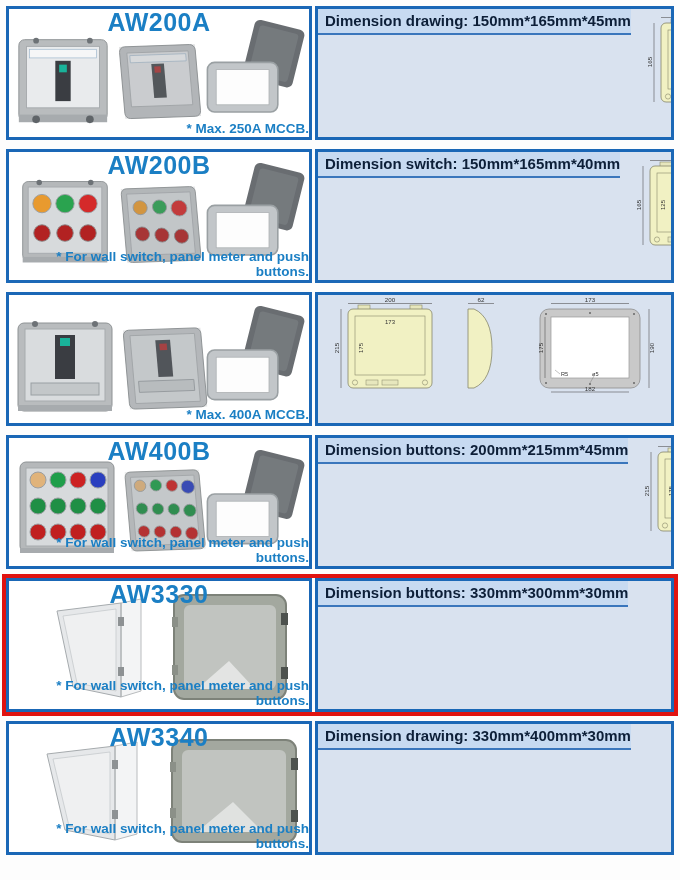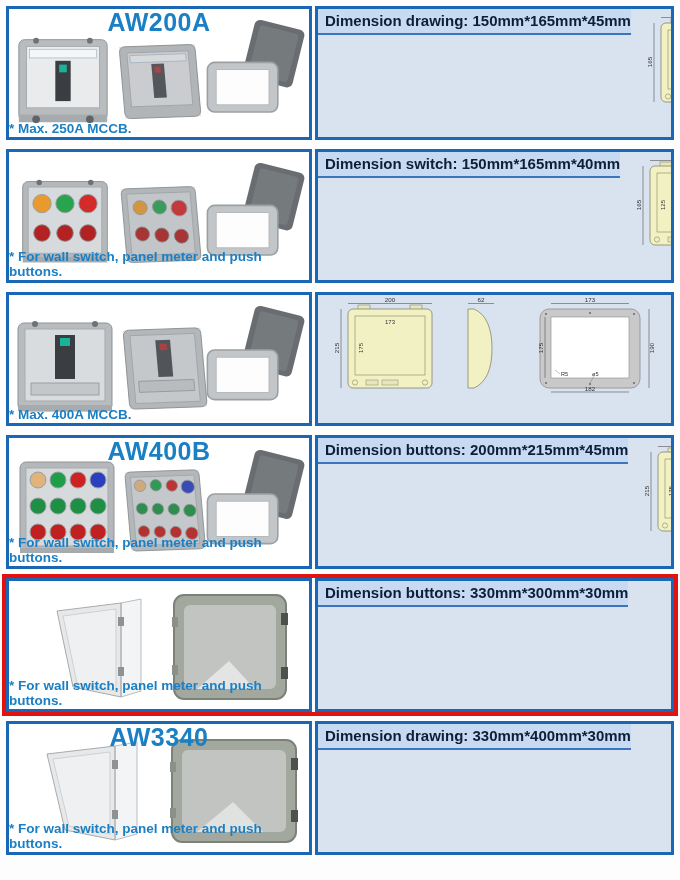--- a/index.html
+++ b/index.html
@@ -21,21 +21,21 @@
   .right-panel{
     flex:1;margin-left:3px;border:3px solid #1a67b6;background:#d9e2ef;
     display:flex;flex-direction:row;overflow:hidden;
   }
   .product-title{
     position:absolute;top:0;left:0;width:100%;text-align:center;
     color:#1b7fc4;font-size:25px;font-weight:bold;letter-spacing:.5px;
     z-index:3;line-height:26px;pointer-events:none;
   }
   .product-note{
-    position:absolute;bottom:1px;left:0;width:100%;text-align:left;
+    position:absolute;bottom:1px;left:0;width:100%;text-align:right;
     color:#1b7fc4;font-size:13.5px;font-weight:bold;z-index:3;
   }
   .photo{position:absolute;z-index:1;}
   .dim-header{
     height:24px;line-height:24px;background:#c7daf1;color:#0d1f38;
     font-size:15px;font-weight:bold;padding-left:7px;
     border-bottom:2px solid #3a76bc;white-space:nowrap;
   }
   .dim-body{flex:1;position:relative;}
   .dim-body svg{position:absolute;left:0;top:1px;}
@@ -128,20 +128,21 @@
           <text x="243" y="79.5" font-size="5.6">R5</text>
           <line class="ext" x1="272" y1="87" x2="276" y2="80"></line>
           <text x="274" y="79.5" font-size="5.6">ø5</text>
         </svg>
       </div>
     </div>
   </div>
 
   <div class="row">
     <div class="left-panel">
+      <div class="product-title">AW200B</div>
       <svg class="photo" style="left:10px;top:22px" width="92" height="96" viewBox="0 0 100 100">
         <rect x="4" y="6" width="92" height="86" rx="6" fill="#b5b8ba" stroke="#8e9294"></rect>
         <circle cx="22" cy="7" r="3" fill="#6d7276"></circle>
           <circle cx="78" cy="7" r="3" fill="#6d7276"></circle>
         <rect x="10" y="12" width="80" height="72" fill="#d7dadc" stroke="#a7abae"></rect>
         <circle cx="25" cy="30" r="10" fill="#e89a2f" stroke="#9a9ea1"></circle>
         <circle cx="50" cy="30" r="10" fill="#2aa34f" stroke="#9a9ea1"></circle>
         <circle cx="75" cy="30" r="10" fill="#d42a2a" stroke="#9a9ea1"></circle>
         <circle cx="25" cy="62" r="9" fill="#b22222" stroke="#888"></circle>
         <circle cx="50" cy="62" r="9" fill="#b22222" stroke="#888"></circle>
@@ -384,20 +385,21 @@
           <text x="243" y="79.5" font-size="5.6">R5</text>
           <line class="ext" x1="272" y1="87" x2="276" y2="80"></line>
           <text x="274" y="79.5" font-size="5.6">ø5</text>
         </svg>
       </div>
     </div>
   </div>
 
   <div class="row highlighted">
     <div class="left-panel">
+      <div class="product-title">AW3330</div>
       <svg class="photo" style="left:34px;top:14px" width="110" height="106" viewBox="0 0 110 106">
         <polygon points="78,8 98,4 98,96 78,102" fill="#f3f4f5" stroke="#b9bcbe"></polygon>
         <polygon points="14,16 78,8 78,102 30,92" fill="#c8cdd1" fill-opacity=".45" stroke="#a6abae"></polygon>
         <polygon points="20,21 73,14 73,96 34,88" fill="#ffffff" fill-opacity=".35" stroke="#c2c6c9" stroke-width=".7"></polygon>
         <rect x="75" y="22" width="6" height="9" fill="#8e9294"></rect>
         <rect x="75" y="72" width="6" height="9" fill="#8e9294"></rect>
       </svg>
       <svg class="photo" style="left:160px;top:10px" width="122" height="112" viewBox="0 0 122 112">
         <rect x="5" y="4" width="112" height="104" rx="10" fill="#a3a89f" stroke="#7d8279" stroke-width="2"></rect>
         <rect x="15" y="14" width="92" height="84" rx="6" fill="#c3c7c2" opacity=".92"></rect>

